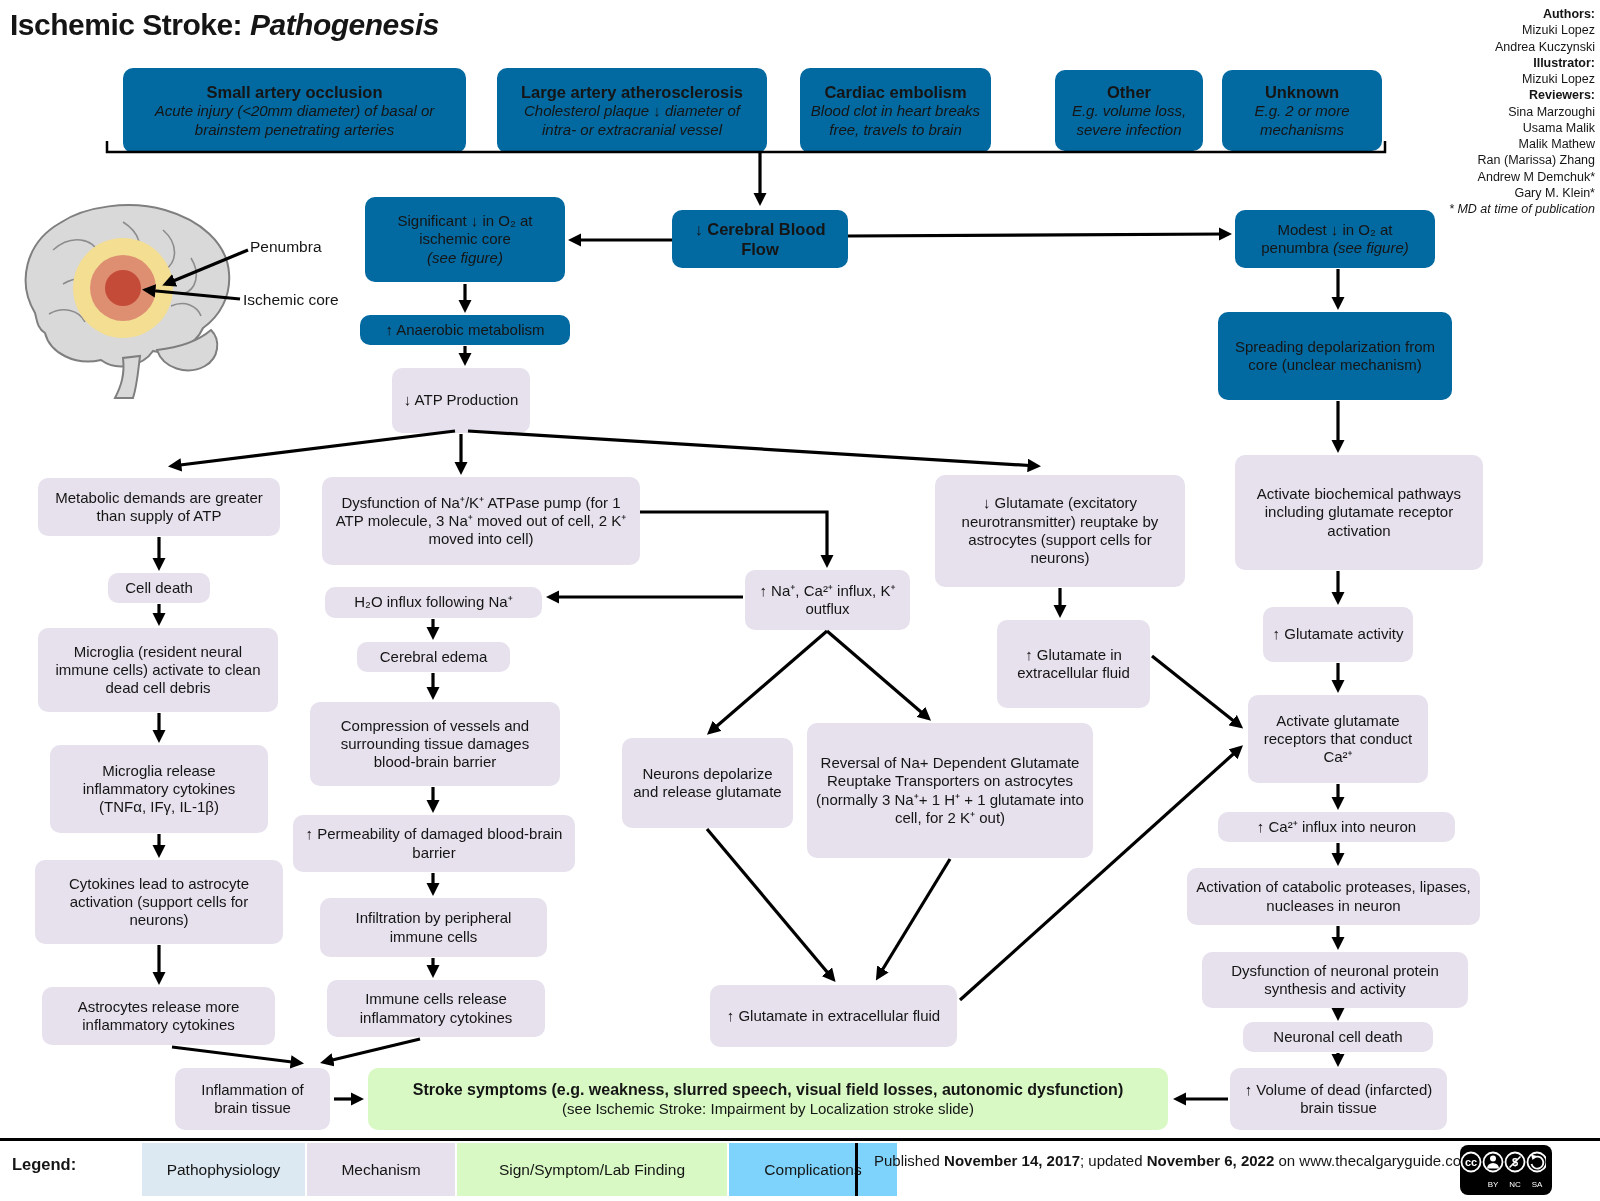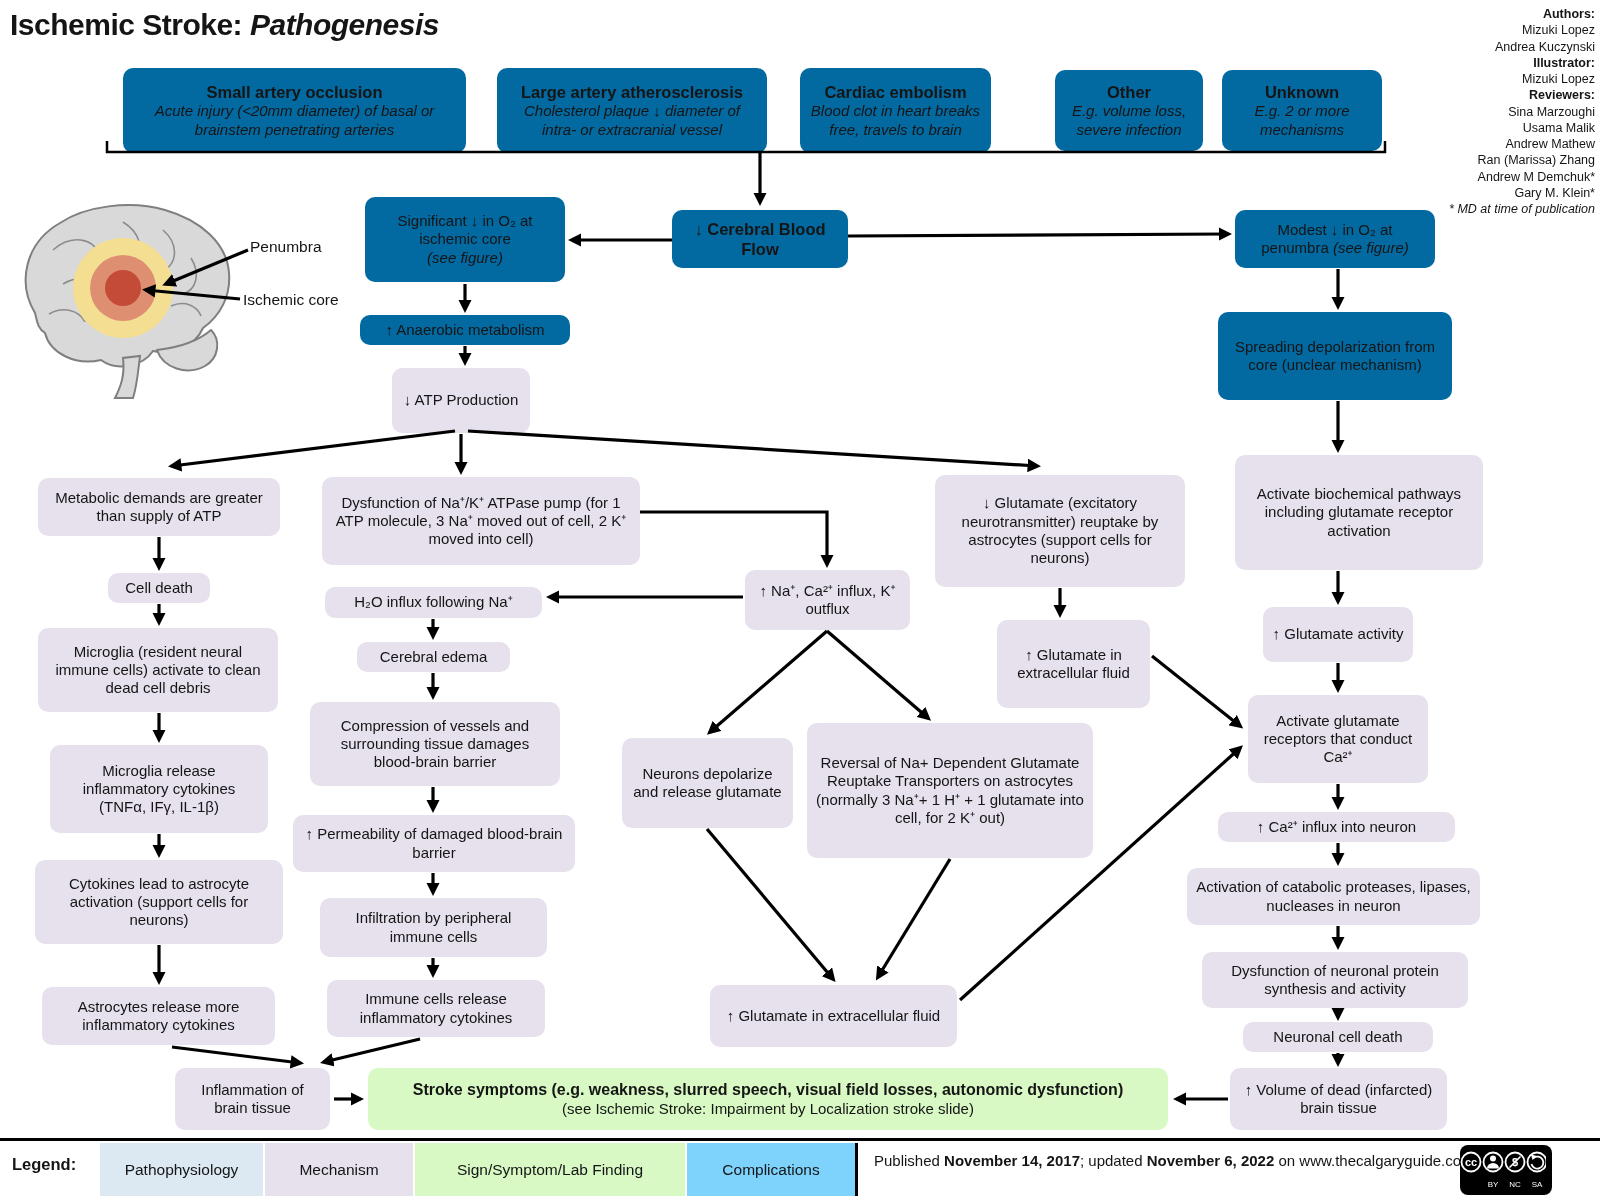--- a/index.html
+++ b/index.html
@@ -21,21 +21,21 @@
   .cbf{font-weight:bold;font-size:16.5px;}
   .credits{position:absolute;left:1393px;top:6px;width:202px;text-align:right;
            font-size:12.5px;line-height:1.3;}
   .fig-label{position:absolute;font-size:15.5px;}
   svg.overlay{position:absolute;left:0;top:0;pointer-events:none;}
   .sym-main{font-weight:bold;font-size:16px;}
   .sym-note{font-size:15px;}
   .legend-rule{position:absolute;left:0;top:1138px;width:1600px;height:3px;background:#000;}
   .legend-label{position:absolute;left:12px;top:1155px;font-size:16.5px;font-weight:bold;}
   .chip{position:absolute;top:1143px;height:53px;display:flex;align-items:center;
-        justify-content:center;font-size:15.5px;}
+        justify-content:center;font-size:15.5px;margin-left:42px;}
   .vdiv{position:absolute;left:855px;top:1143px;width:3px;height:53px;background:#000;}
   .published{position:absolute;left:874px;top:1152px;font-size:15px;}
   .badge{position:absolute;left:1460px;top:1145px;width:92px;height:50px;background:#000;
          border-radius:8px;display:flex;align-items:center;}
 </style>
 </head>
 <body>
 
 <div class="canvas">
 
@@ -43,21 +43,21 @@
 
   <div class="credits">
     <div class="bold">Authors:</div>
     <div>Mizuki Lopez</div>
     <div>Andrea Kuczynski</div>
     <div class="bold">Illustrator:</div>
     <div>Mizuki Lopez</div>
     <div class="bold">Reviewers:</div>
     <div>Sina Marzoughi</div>
     <div>Usama Malik</div>
-    <div>Andrew Mathew</div>
+    <div>Malik Mathew</div>
     <div>Ran (Marissa) Zhang</div>
     <div>Andrew M Demchuk*</div>
     <div>Gary M. Klein*</div>
     <div class="italic">* MD at time of publication</div>
   </div>
 
   <div class="node blue cause" style="left:123px;top:68px;width:343px;height:85px">
     <span class="t">Small artery occlusion</span>
     <span class="s">Acute injury (&lt;20mm diameter) of basal or brainstem penetrating arteries</span>
   </div>

